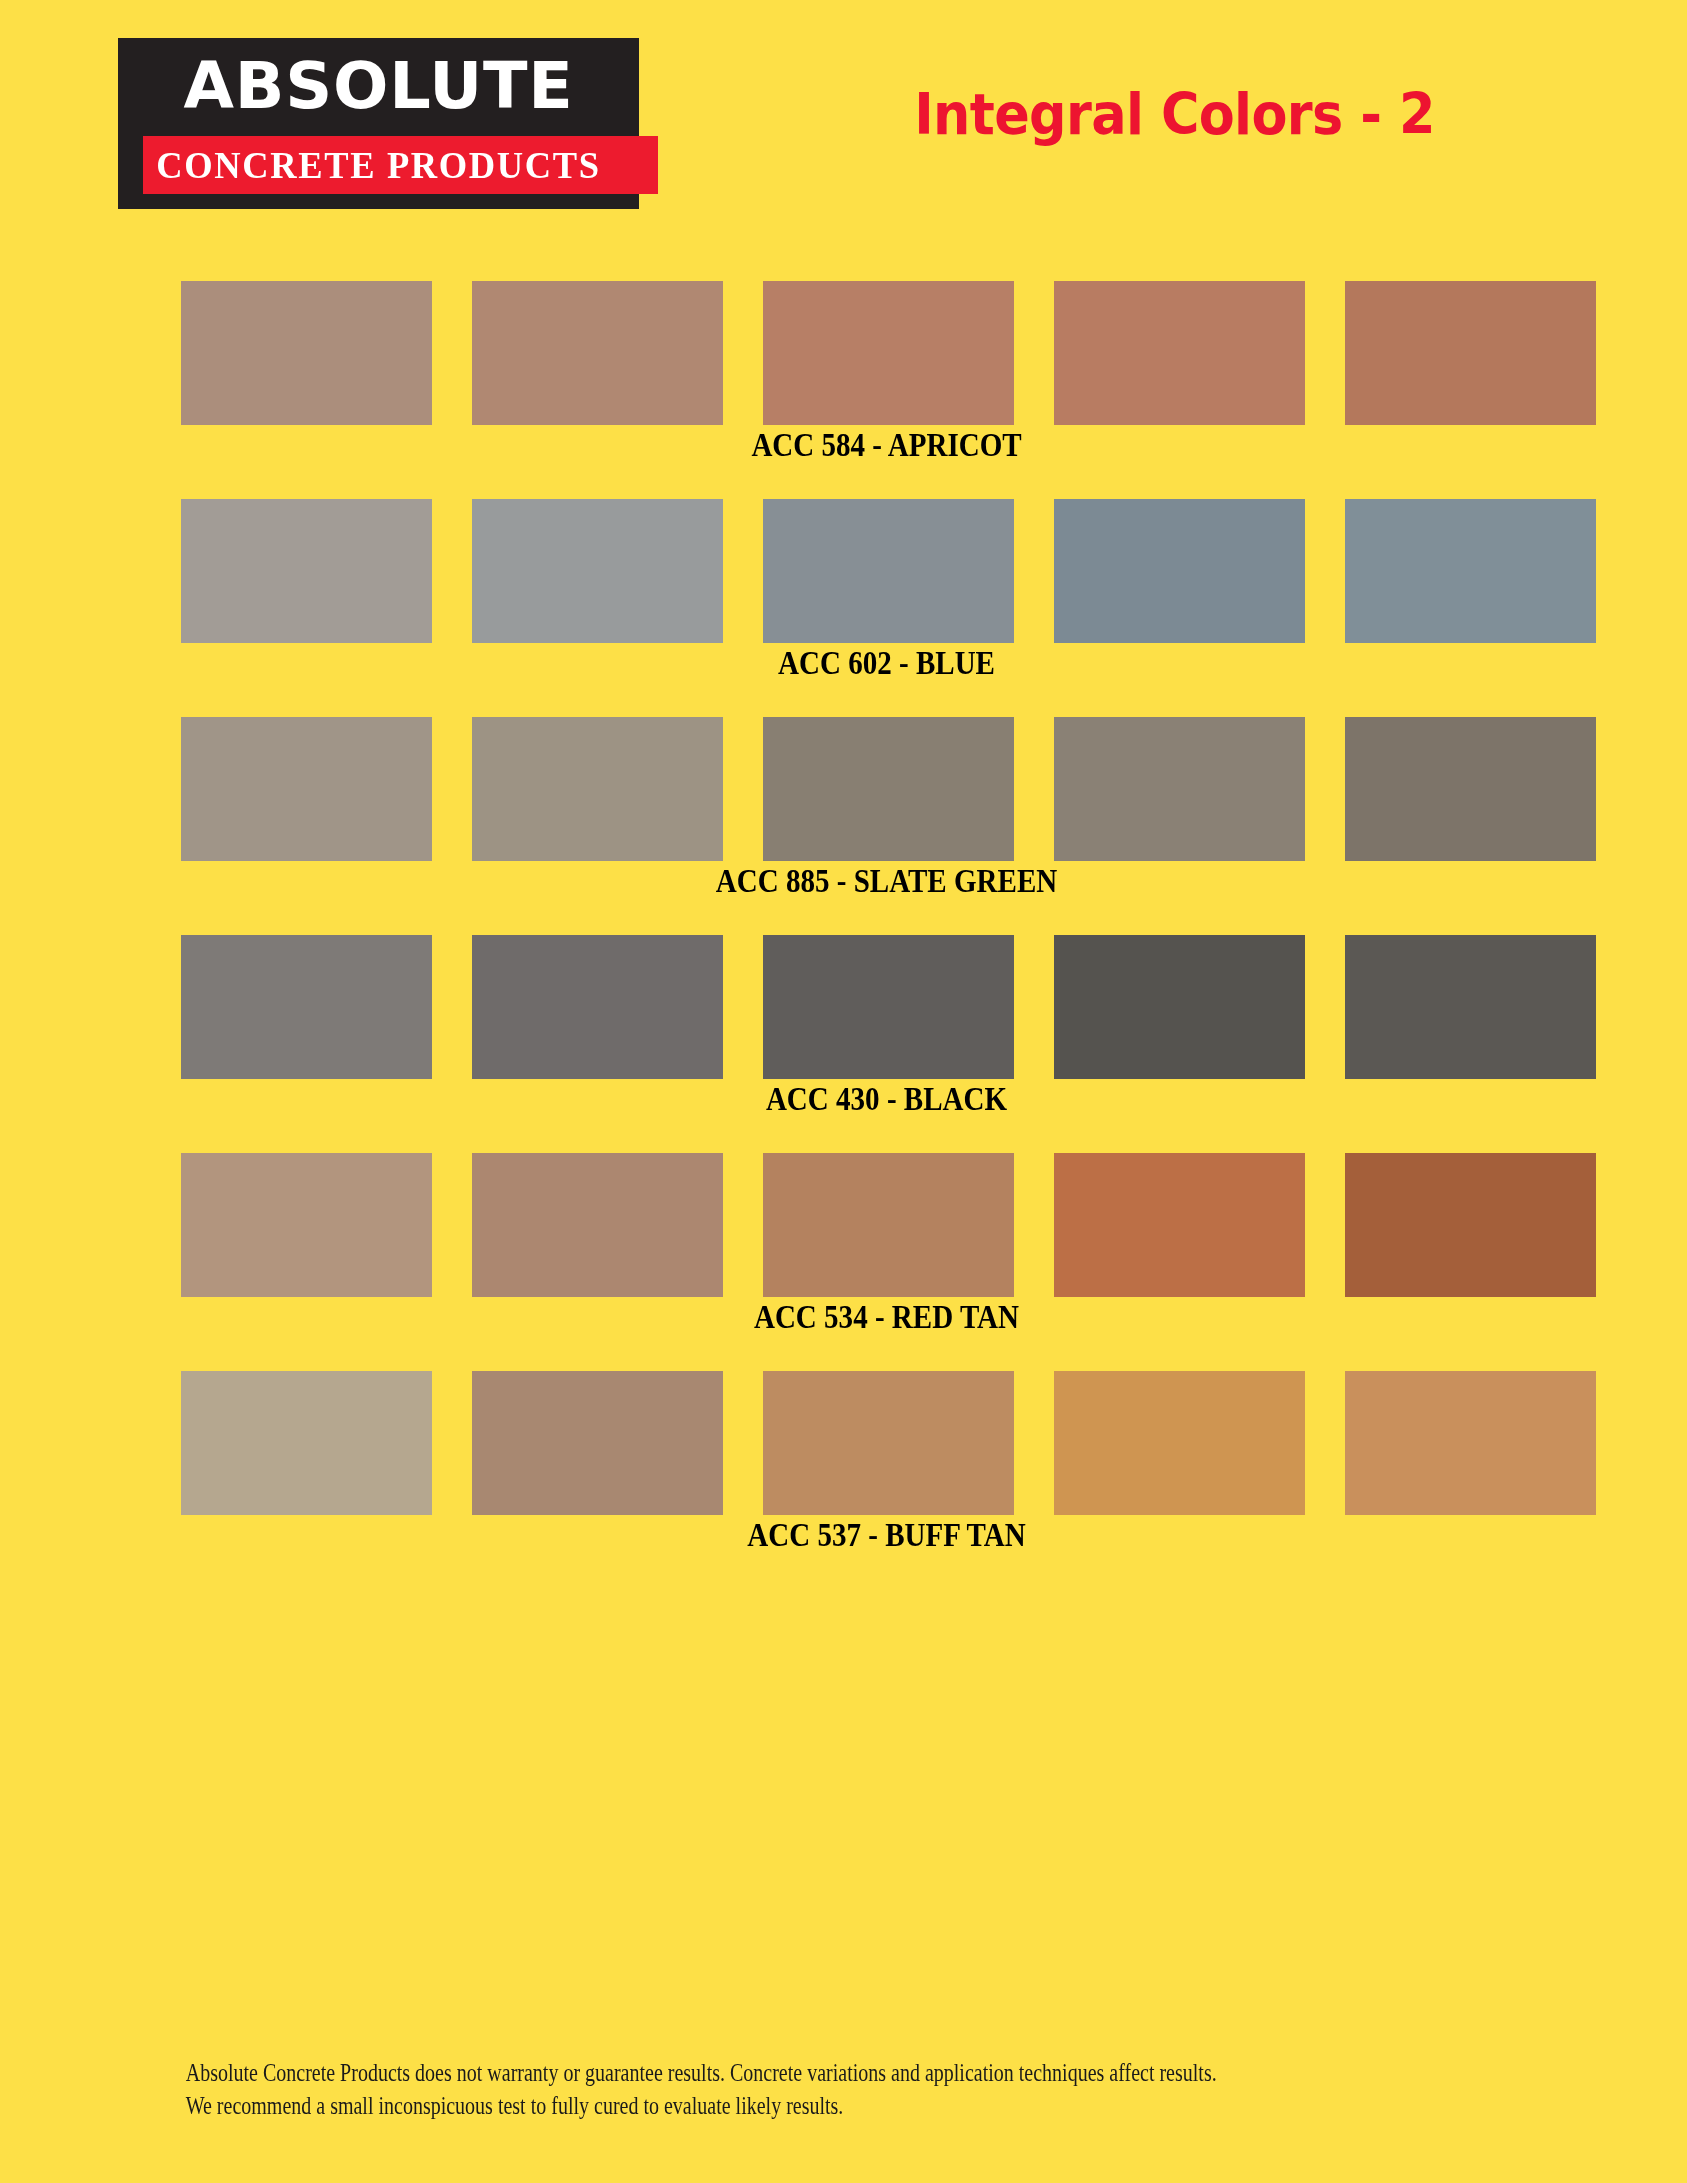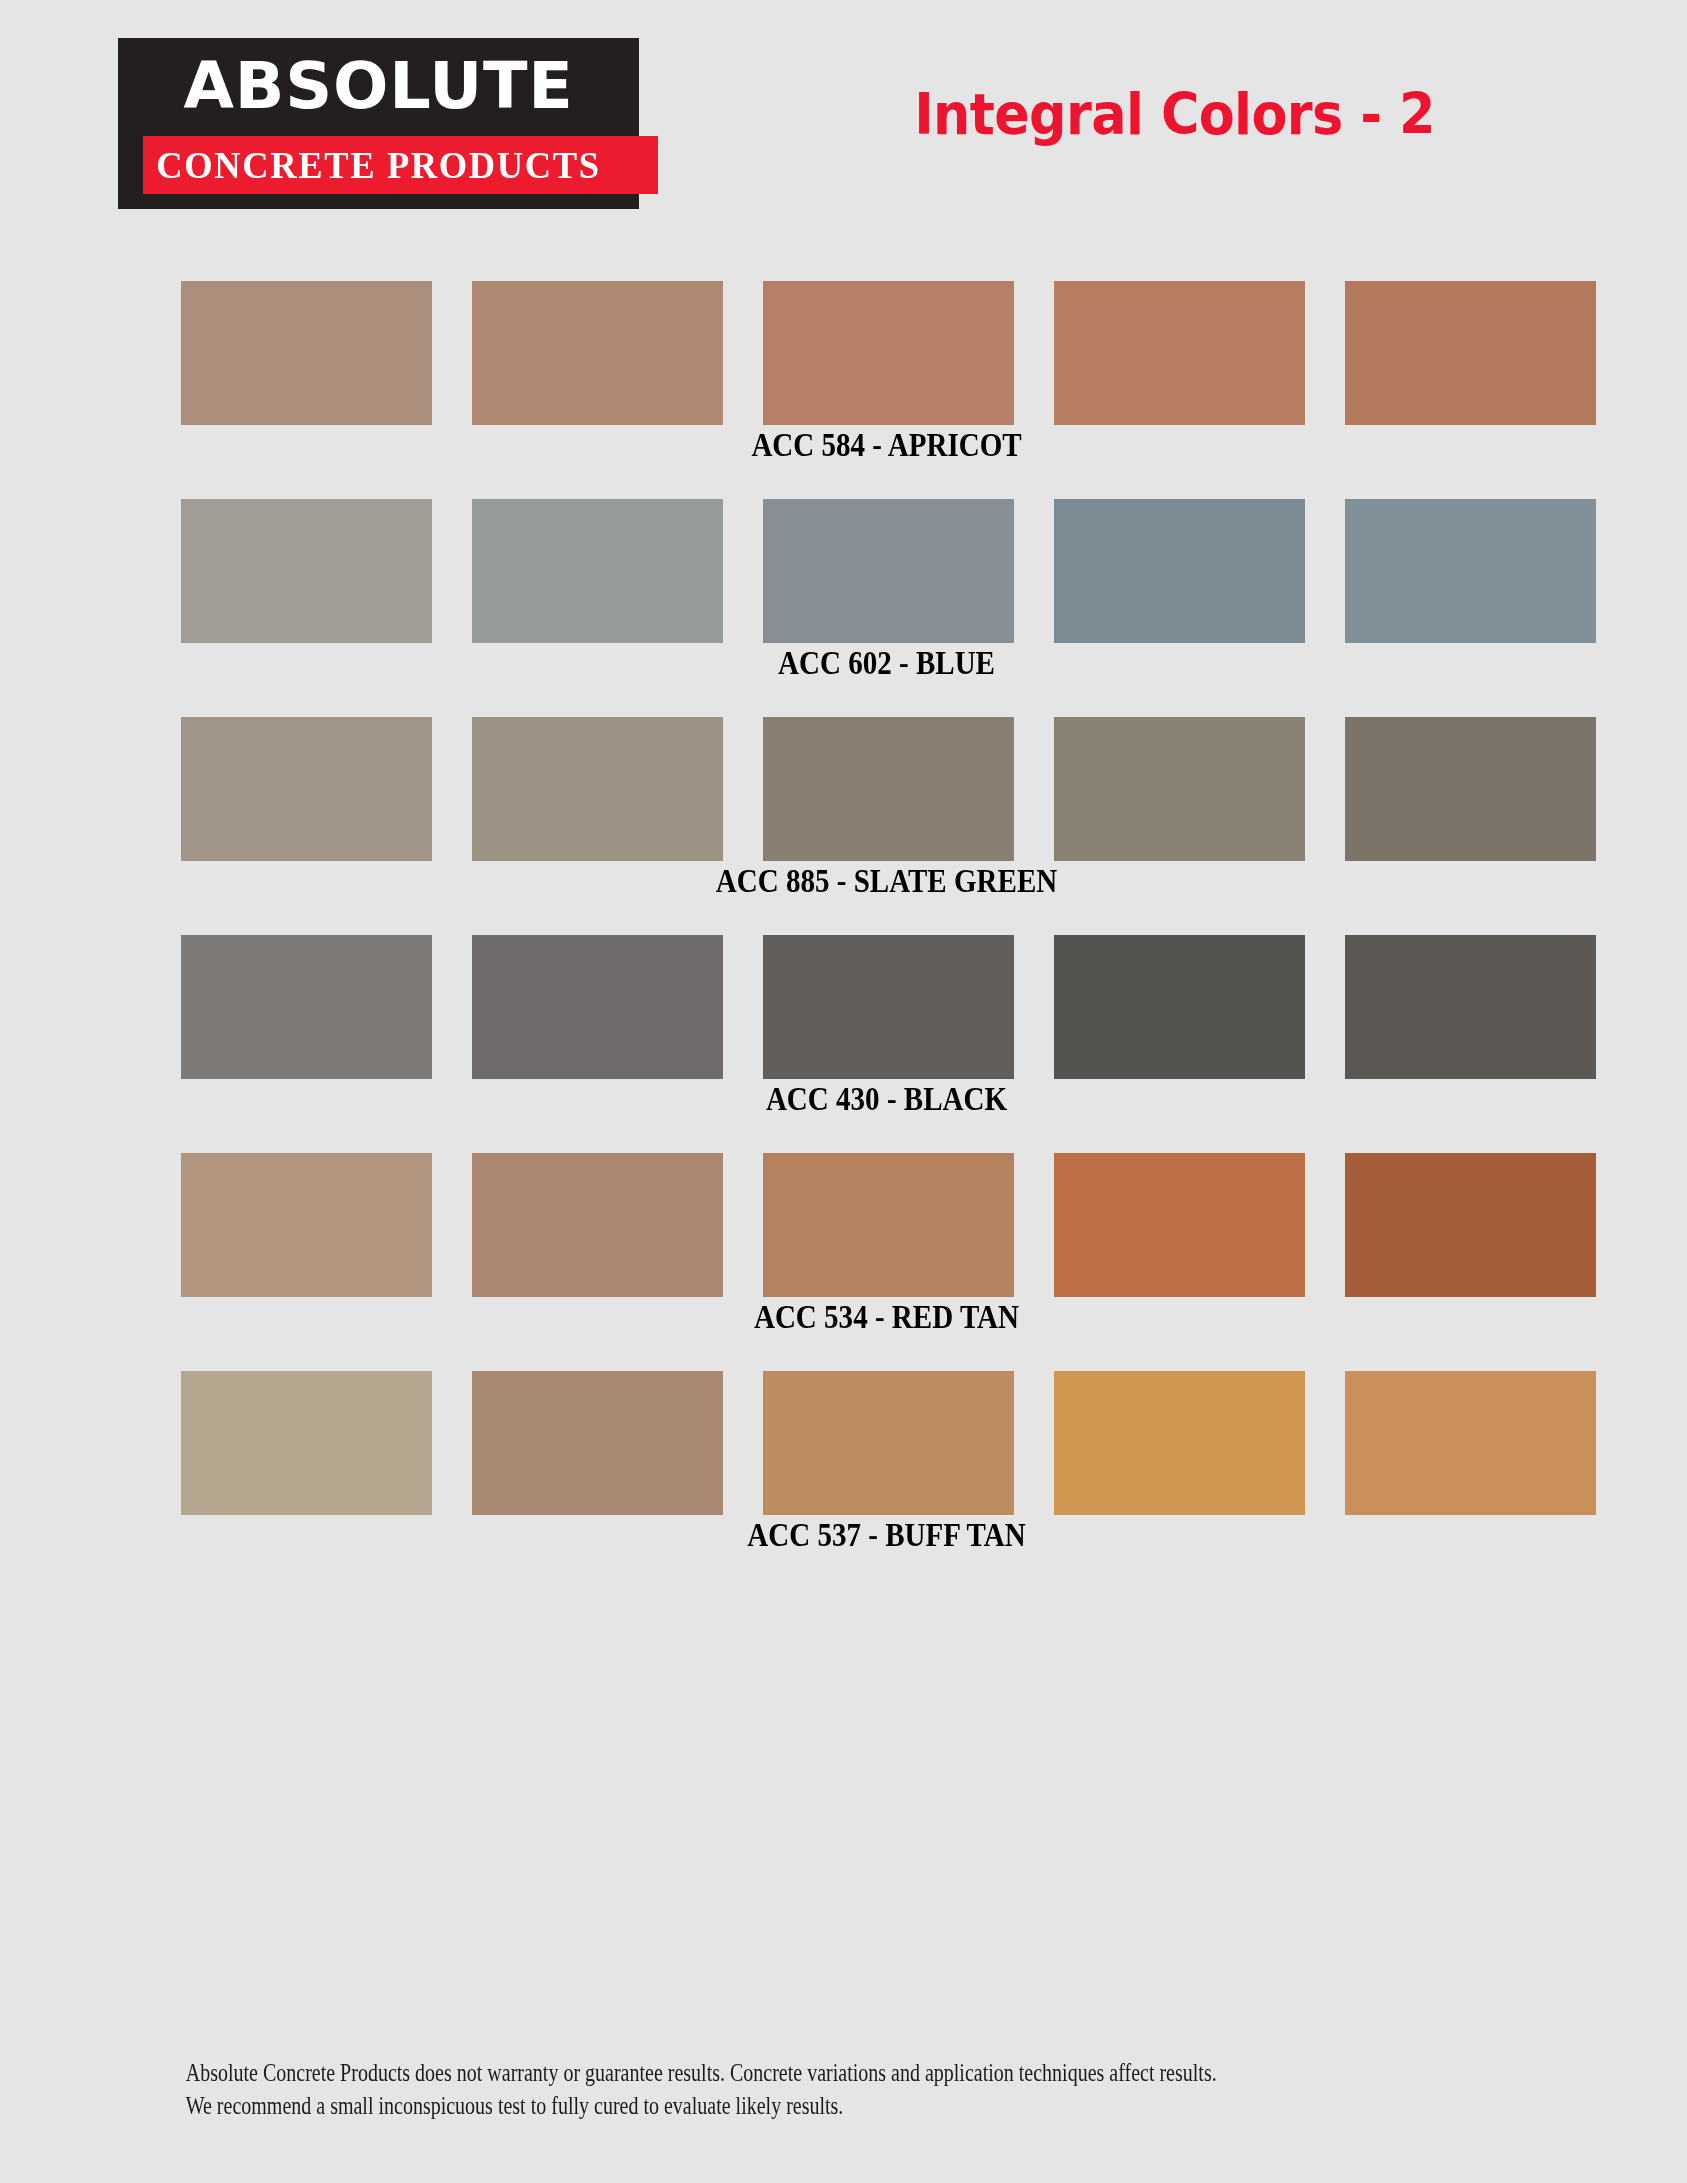--- a/index.html
+++ b/index.html
@@ -11,21 +11,21 @@
     width: 1687px;
     height: 2183px;
     font-family: "Liberation Serif", serif;
     position: relative;
     overflow: hidden;
   }
   .page {
     width: 1687px;
     height: 2183px;
     position: relative;
-    background: #e5e5e5;
+    background: #fde047;
     box-sizing: border-box;
   }
 
   
   .header {
     position: absolute;
     left: 0;
     top: 0;
     width: 1687px;
     height: 218px;

